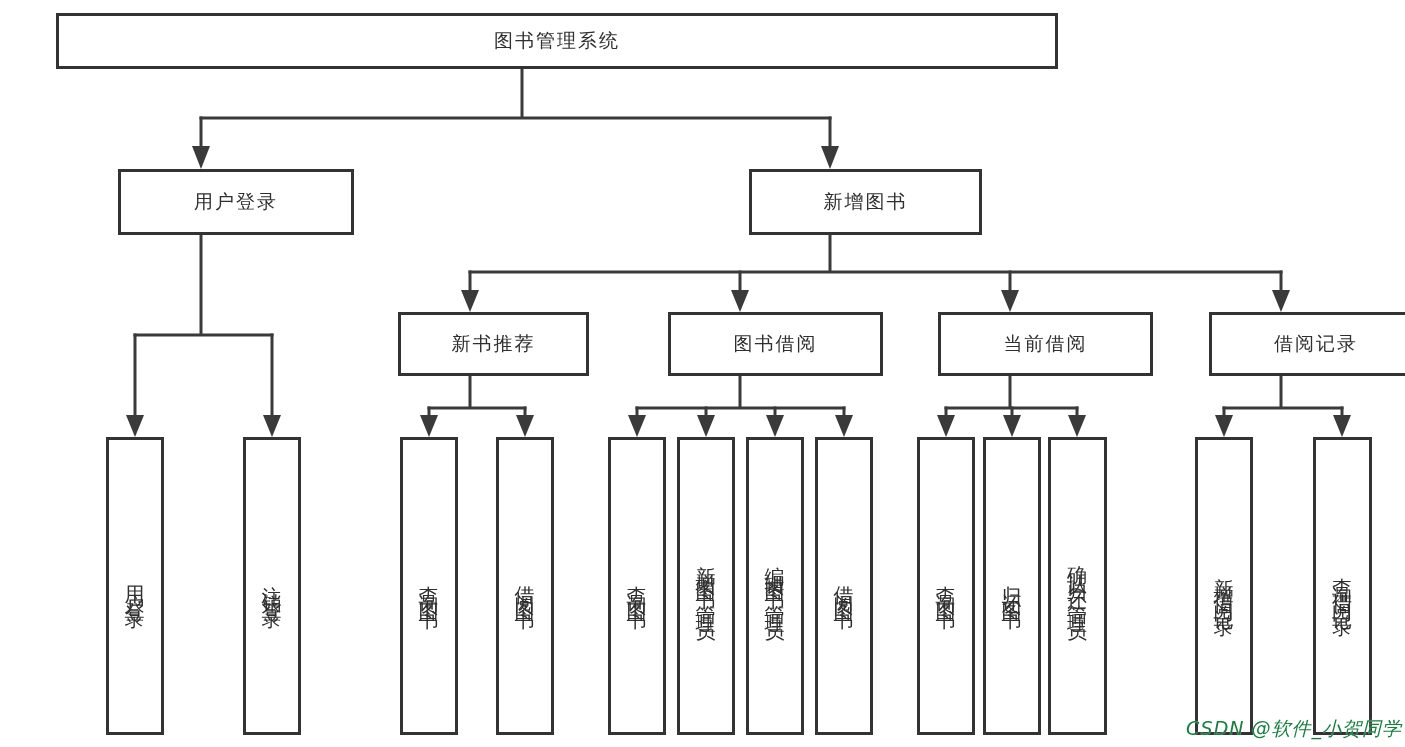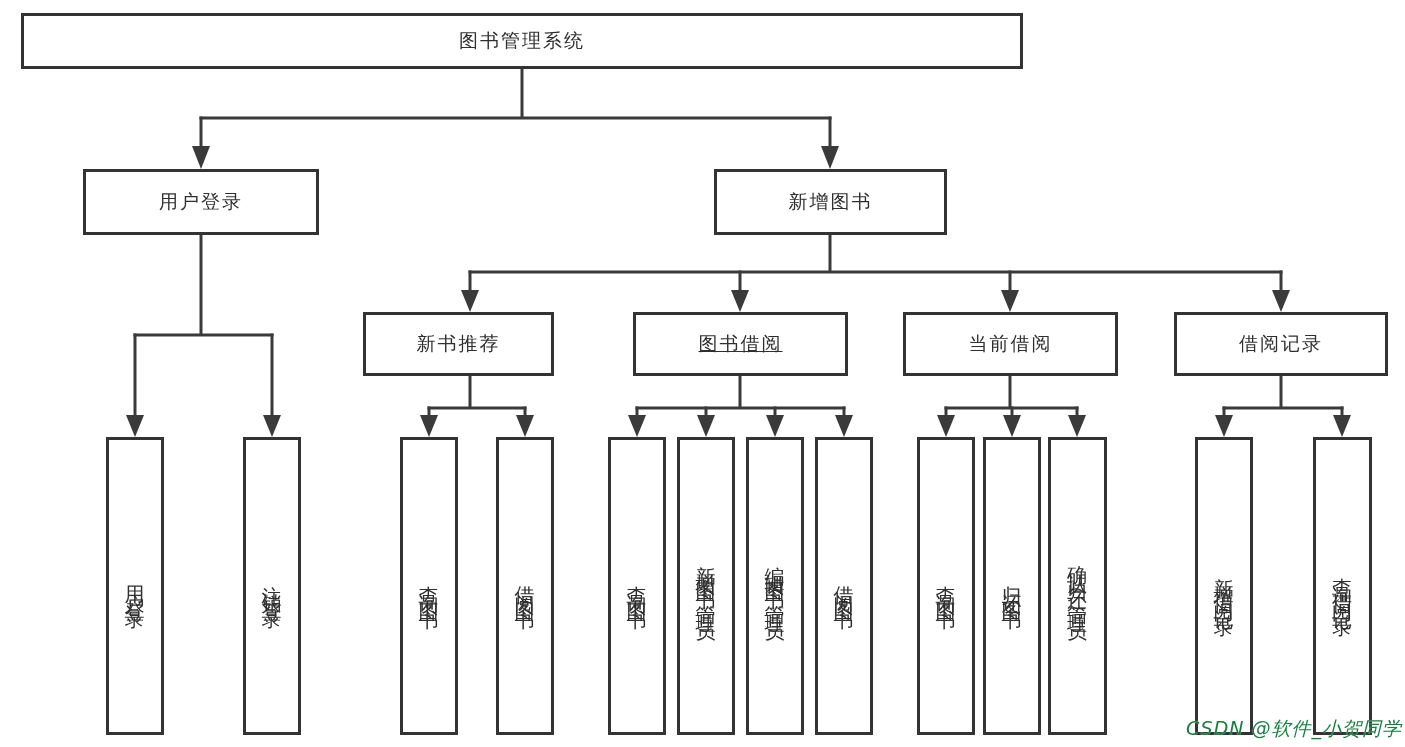--- a/index.html
+++ b/index.html
@@ -28,20 +28,21 @@
     background: #ffffff;
     border: 3px solid #333333;
     display: flex;
     align-items: center;
     justify-content: center;
     color: #2f2f2f;
   }
   .node.h-label {
     font-size: 19px;
     letter-spacing: 2px;
+    margin-left: 35px;
   }
   .node.leaf {
     width: 58px;
     top: 437px;
     height: 298px;
   }
   .leaf .vtext {
     writing-mode: vertical-lr;
     text-orientation: mixed;
     font-size: 20px;
@@ -142,21 +143,21 @@
   <div class="node h-label" style="left:83px; top:169px; width:236px; height:66px;">
     <span>用户登录</span>
   </div>
   <div class="node h-label" style="left:714px; top:169px; width:233px; height:66px;">
     <span>新增图书</span>
   </div>
 
   <div class="node h-label" style="left:363px; top:312px; width:191px; height:64px;">
     <span>新书推荐</span>
   </div>
-  <div class="node h-label" style="left:633px; top:312px; width:215px; height:64px;text-decoration:underline;">
+  <div class="node h-label" style="left:633px; top:312px; width:215px; height:64px;">
     <span>图书借阅</span>
   </div>
   <div class="node h-label" style="left:903px; top:312px; width:215px; height:64px;">
     <span>当前借阅</span>
   </div>
   <div class="node h-label" style="left:1174px; top:312px; width:214px; height:64px;">
     <span>借阅记录</span>
   </div>
 
   <div class="node leaf" style="left:106px;">

